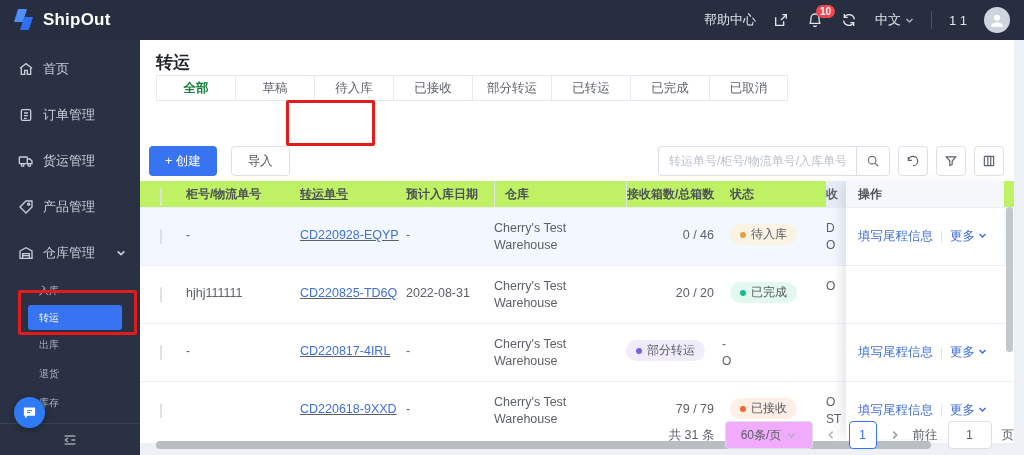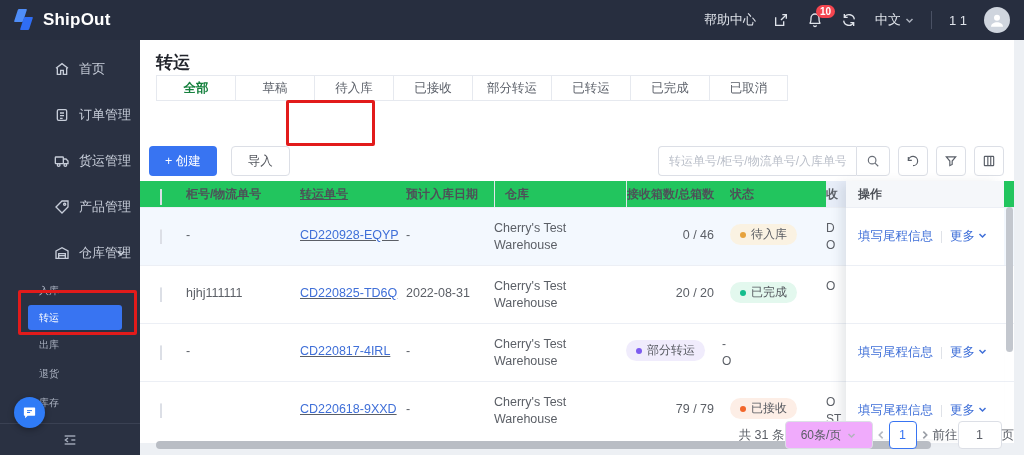--- a/index.html
+++ b/index.html
@@ -26,21 +26,21 @@
   .lang { display:flex; align-items:center; gap:4px; cursor:pointer; }
   .lang svg { width:9px; height:9px; }
   .hdr-divider { width:1px; height:18px; background:#4a5164; }
   .avatar { width:26px; height:26px; border-radius:50%; background:#cfd5de;
     display:flex; align-items:center; justify-content:center; overflow:hidden; }
   .avatar svg { width:18px; height:18px; color:#fff; }
 
   
   .sidebar { position:absolute; left:0; top:40px; width:140px; height:415px;
     background:#2a3142; z-index:20; }
-  .side-list { padding-top:6px;padding-left:36px; }
+  .side-list { padding-top:6px; }
   .side-item { height:46px; display:flex; align-items:center; gap:9px;
     padding-left:18px; color:#c7cdd9; font-size:13px; cursor:pointer; position:relative; }
   .side-item .sicon { width:16px; height:16px; display:inline-flex; }
   .side-item .sicon svg { width:16px; height:16px; }
   .side-item .chev { position:absolute; right:14px; }
   .side-item .chev svg { width:10px; height:10px; }
   .sub-item { height:29px; display:flex; align-items:center; padding-left:39px;
     color:#aab1c0; font-size:10px; cursor:pointer; }
   .sub-item.active { margin-left:28px; padding-left:11px; width:94px; height:25px;
     background:#3874f2; color:#fff; border-radius:3px; }
@@ -76,21 +76,21 @@
     border-radius:4px 0 0 4px; font-size:12px; padding:0 10px; color:#333; outline:none; }
   .search-input::placeholder { color:#b9bec8; }
   .search-btn { width:34px; height:30px; border:1px solid #dcdfe6; border-radius:0 4px 4px 0;
     background:#fff; display:flex; align-items:center; justify-content:center; cursor:pointer; color:#6a6f78; }
   .tool-icon-btn { width:30px; height:30px; border:1px solid #dcdfe6; border-radius:4px;
     background:#fff; display:flex; align-items:center; justify-content:center; cursor:pointer; color:#5a5f68; }
   .tool-icon-btn svg, .search-btn svg { width:14px; height:14px; }
 
   
   .table-wrap { position:absolute; left:0; top:141px; width:874px; height:233px+; }
-  .thead { display:flex; align-items:center; height:26px; background:#22c55e;
+  .thead { display:flex; align-items:center; height:26px; background:#bef264;
     font-size:12px; font-weight:bold; color:#4d5158; }
   .trow { display:flex; align-items:flex-start; height:58px; border-top:1px solid #ecEFf5;
     border-top:1px solid #eceff5; font-size:12.5px; color:#5b5f66; background:#fff; }
   .trow.hl { background:#f3f8fe; }
   .cell { padding-top:20px; overflow:hidden; white-space:nowrap; }
   .thead .cell { padding-top:0; line-height:26px; }
   .c-cb { width:46px; padding-left:20px; padding-top:22px; }
   .thead .c-cb { padding-top:6px; }
   .checkbox { width:13px; height:13px; border:1px solid #dcdfe6; border-radius:2px; background:#fff; cursor:pointer; }
   .c1 { width:114px; }
@@ -122,21 +122,21 @@
   .more-chev { display:inline-block; margin-left:3px; }
   .more-chev svg { width:9px; height:9px; }
 
   .vscroll { position:absolute; right:1px; top:26px; width:8px; height:232px; z-index:6; }
   .vthumb { position:absolute; top:0; right:0; width:7px; height:145px; background:#c3c7ce; border-radius:4px; cursor:pointer; }
   .hscroll { position:absolute; left:16px; top:260px; width:800px; height:8px; z-index:6; }
   .hthumb { width:775px; height:8px; background:#b9bdc4; border-radius:4px; cursor:pointer; }
 
   
   .pagination { position:absolute; right:10px; bottom:5px; height:30px; display:flex;
-    align-items:center; font-size:12.5px; color:#5a5e66; z-index:7; }
+    align-items:center; gap:10px; font-size:12.5px; color:#5a5e66; z-index:7; }
   .page-size { width:88px; height:28px; border:1px solid #dcdfe6; border-radius:4px;
     display:flex; align-items:center; justify-content:center; gap:6px; font-size:12px; cursor:pointer; background:#f0abfc; }
   .page-size svg { width:9px; height:9px; color:#b0b3bb; }
   .pg-arrow { width:16px; display:flex; justify-content:center; color:#b6b9c0; cursor:pointer; }
   .pg-arrow.next { color:#9a9ea6; }
   .pg-arrow svg { width:10px; height:10px; }
   .pg-current { width:28px; height:28px; border:1px solid #3874f2; color:#3874f2; border-radius:4px;
     display:flex; align-items:center; justify-content:center; font-size:12.5px; cursor:pointer; background:#fff; }
   .goto-input { width:44px; height:28px; border:1px solid #dcdfe6; border-radius:4px;
     text-align:center; font-size:12.5px; color:#5a5e66; outline:none; }

